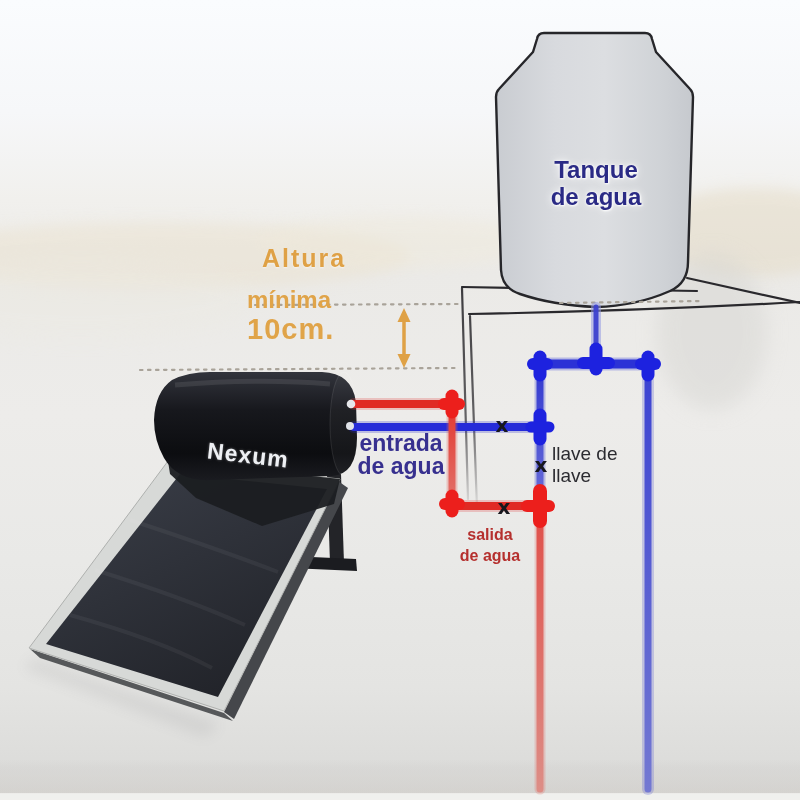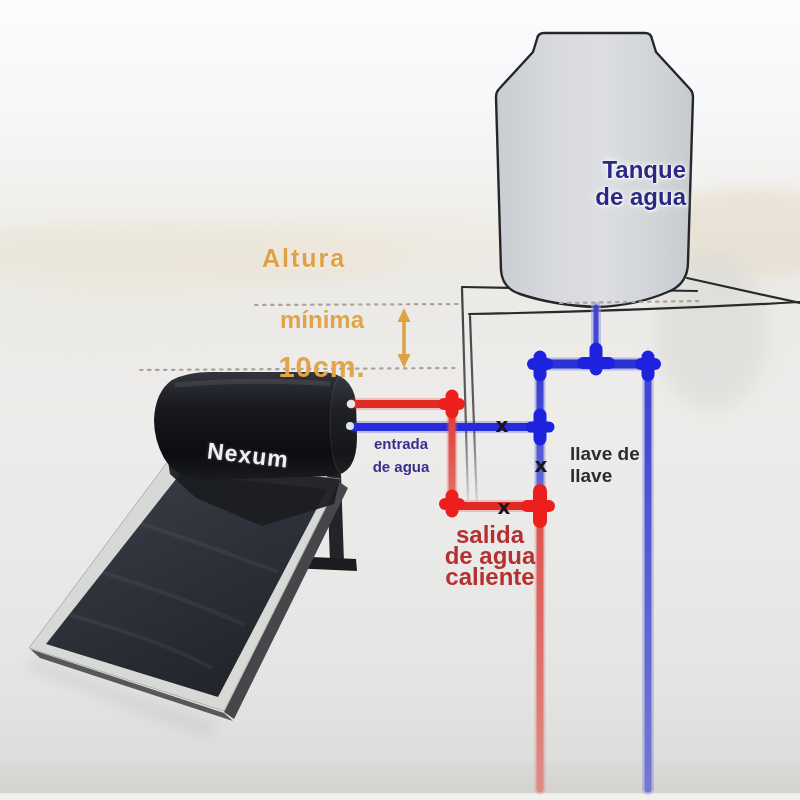--- a/index.html
+++ b/index.html
@@ -7,38 +7,38 @@
     position:relative;width:800px;height:800px;overflow:hidden;
     font-family:"Liberation Sans",sans-serif;
     background:linear-gradient(180deg,#fafcfe 0%,#f6f7f9 14%,#f1f0ed 25%,#ebeae7 34%,#edecea 52%,#e9e9e7 70%,#e4e4e2 86%,#dcdcda 96%,#e8e7e5 100%);
   }
   #diagram-svg{position:absolute;left:0;top:0;}
   .lbl{position:absolute;white-space:nowrap;}
   .lbl-altura{
     left:262px;top:244px;font-size:25px;font-weight:600;letter-spacing:2px;
     color:#dfa145;text-shadow:0 1px 2px rgba(255,255,255,.6);
   }
-  .lbl-minblock{left:247px;top:308px;width:150px;text-align:center;color:#e0a449;line-height:1;}
+  .lbl-minblock{left:247px;top:288px;width:150px;color:#e0a449;line-height:1;}
   .lbl-minblock .l1{font-size:24px;font-weight:700;display:block;}
-  .lbl-minblock .l2{font-size:29px;font-weight:800;display:block;margin-top:21px;letter-spacing:1px;}
+  .lbl-minblock .l2{font-size:29px;font-weight:800;display:block;margin-top:3px;letter-spacing:1px;}
   .lbl-tank{
-    left:506px;top:156px;width:180px;text-align:right;
+    left:506px;top:156px;width:180px;text-align:center;
     font-size:24px;font-weight:600;line-height:27px;color:#2a2a85;
     text-shadow:0 0 8px rgba(255,255,255,.95),0 0 3px rgba(255,255,255,.9),1px 1px 2px rgba(255,255,255,.85);
   }
   .lbl-cold{
     left:340px;top:432px;width:122px;text-align:center;
-    font-size:15px;font-weight:700;line-height:23px;color:#37308f;
+    font-size:23px;font-weight:700;line-height:23px;color:#37308f;
   }
   .lbl-hot{
     left:428px;top:524px;width:124px;text-align:center;
-    font-size:24px;font-weight:700;line-height:21px;color:#b5302e;
+    font-size:16px;font-weight:700;line-height:21px;color:#b5302e;
   }
   .lbl-valve{
-    left:552px;top:443px;font-size:19px;font-weight:700;line-height:22px;color:#2b2b30;margin-left:18px;
+    left:552px;top:443px;font-size:19px;font-weight:400;line-height:22px;color:#2b2b30;
   }
   .x-mark{
     position:absolute;width:22px;height:22px;text-align:center;
     font-family:"DejaVu Sans",sans-serif;font-size:20px;font-weight:800;line-height:22px;color:#17171d;
   }
   .x1{left:491px;top:414px;}
   .x2{left:530px;top:454px;}
   .x3{left:493px;top:496px;}
   .brand{
     position:absolute;left:200px;top:442px;width:96px;text-align:center;
@@ -234,21 +234,20 @@
   </div>
 
   <div class="lbl lbl-cold">
     <span class="block-line">entrada</span>
     <span class="block-line">de agua</span>
   </div>
 
   <div class="lbl lbl-hot">
     <span class="block-line">salida</span>
     <span class="block-line">de agua</span>
-    <span class="block-line">caliente</span>
   </div>
 
   <div class="lbl lbl-valve">
     <span class="block-line">llave de</span>
     <span class="block-line">llave</span>
   </div>
 
   <span class="x-mark x1">x</span>
   <span class="x-mark x2">x</span>
   <span class="x-mark x3">x</span>

